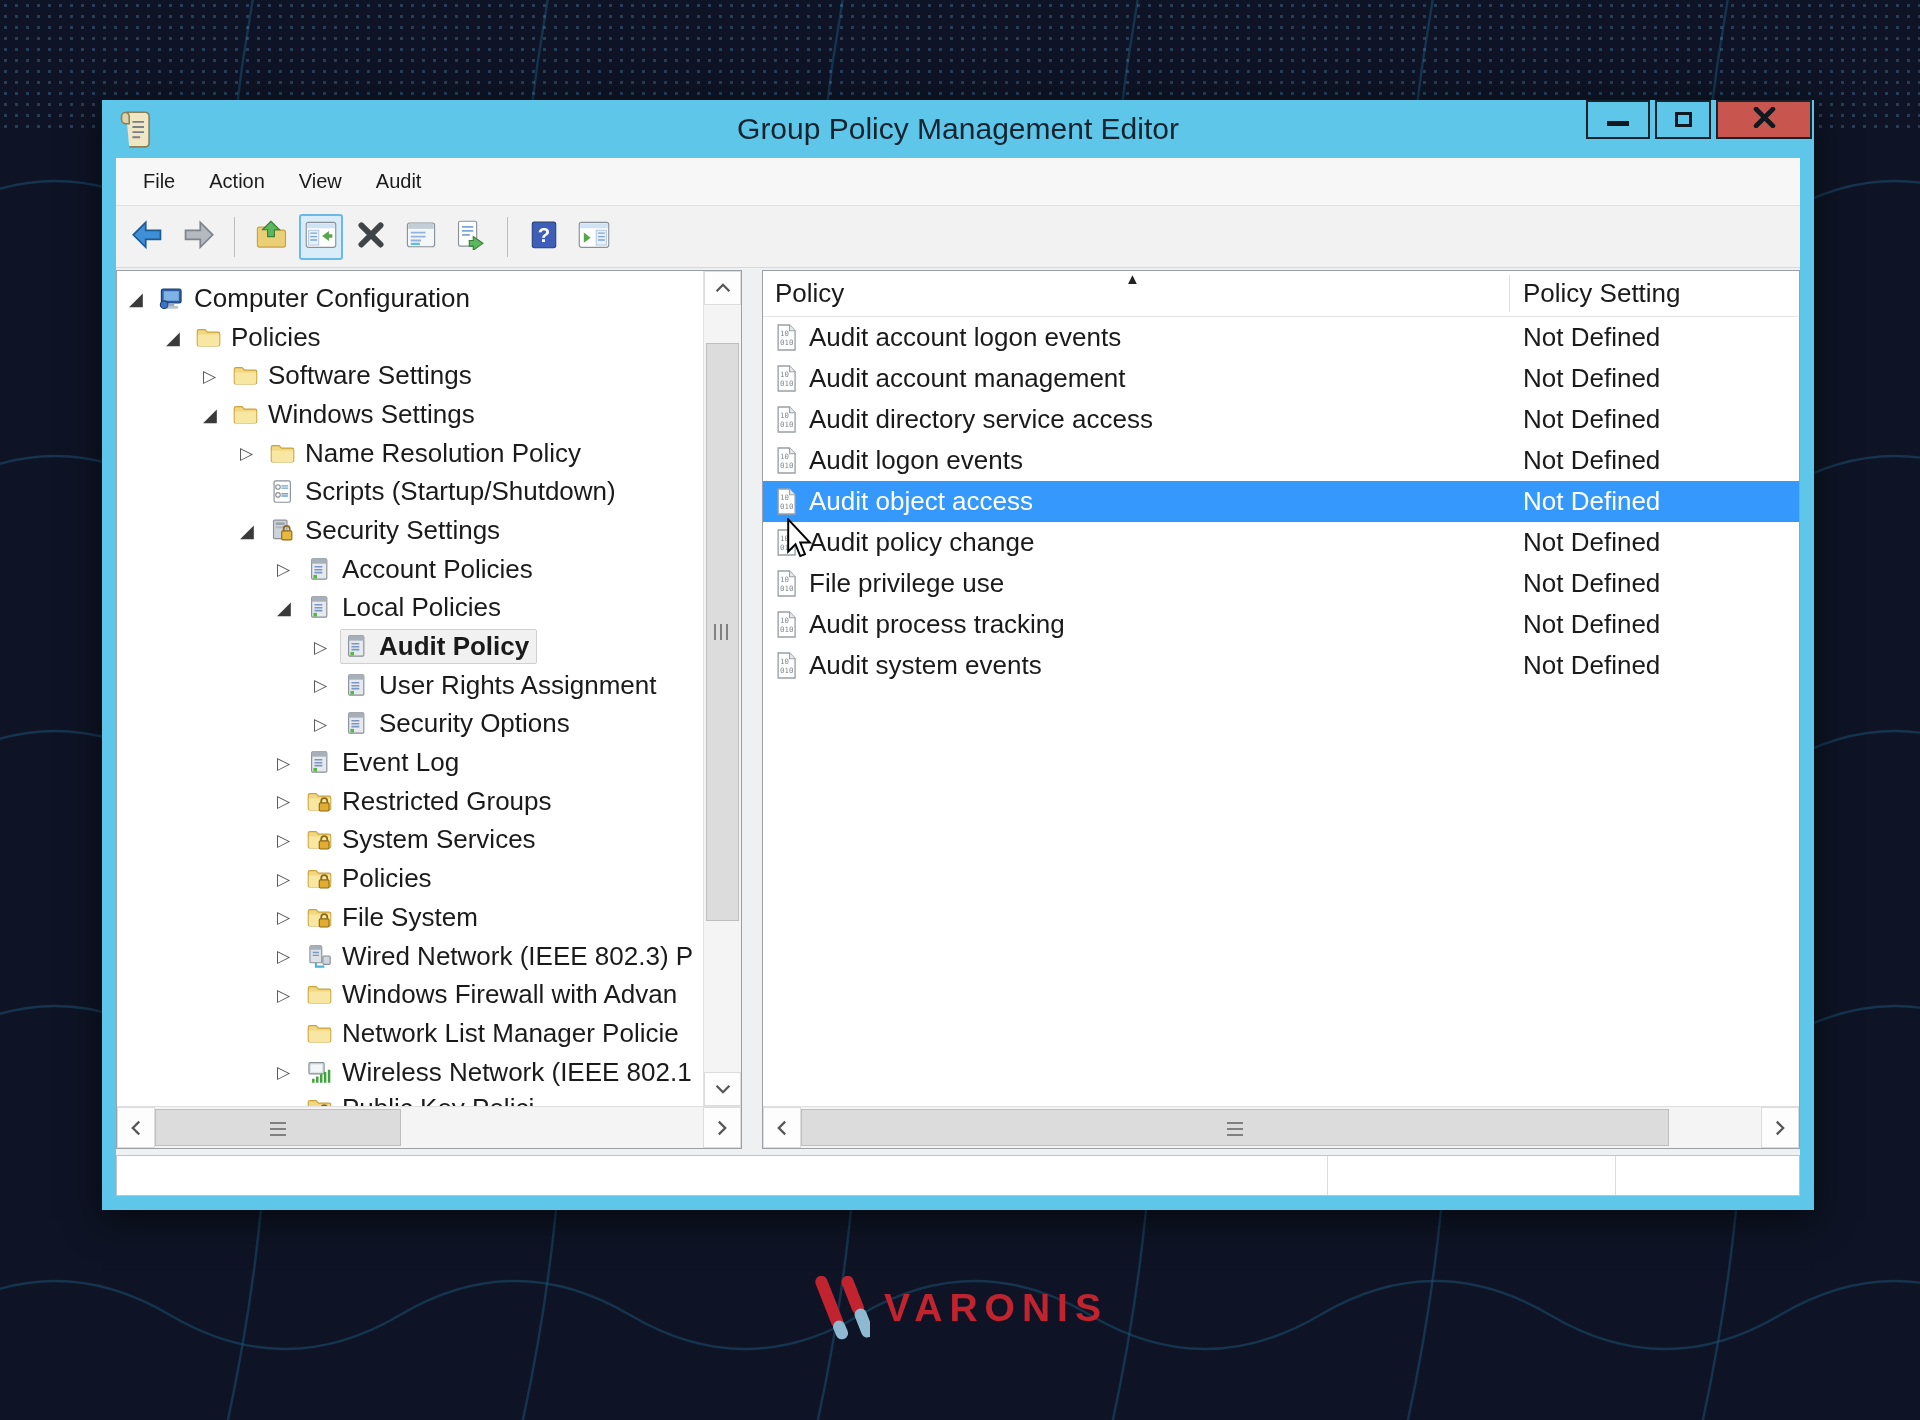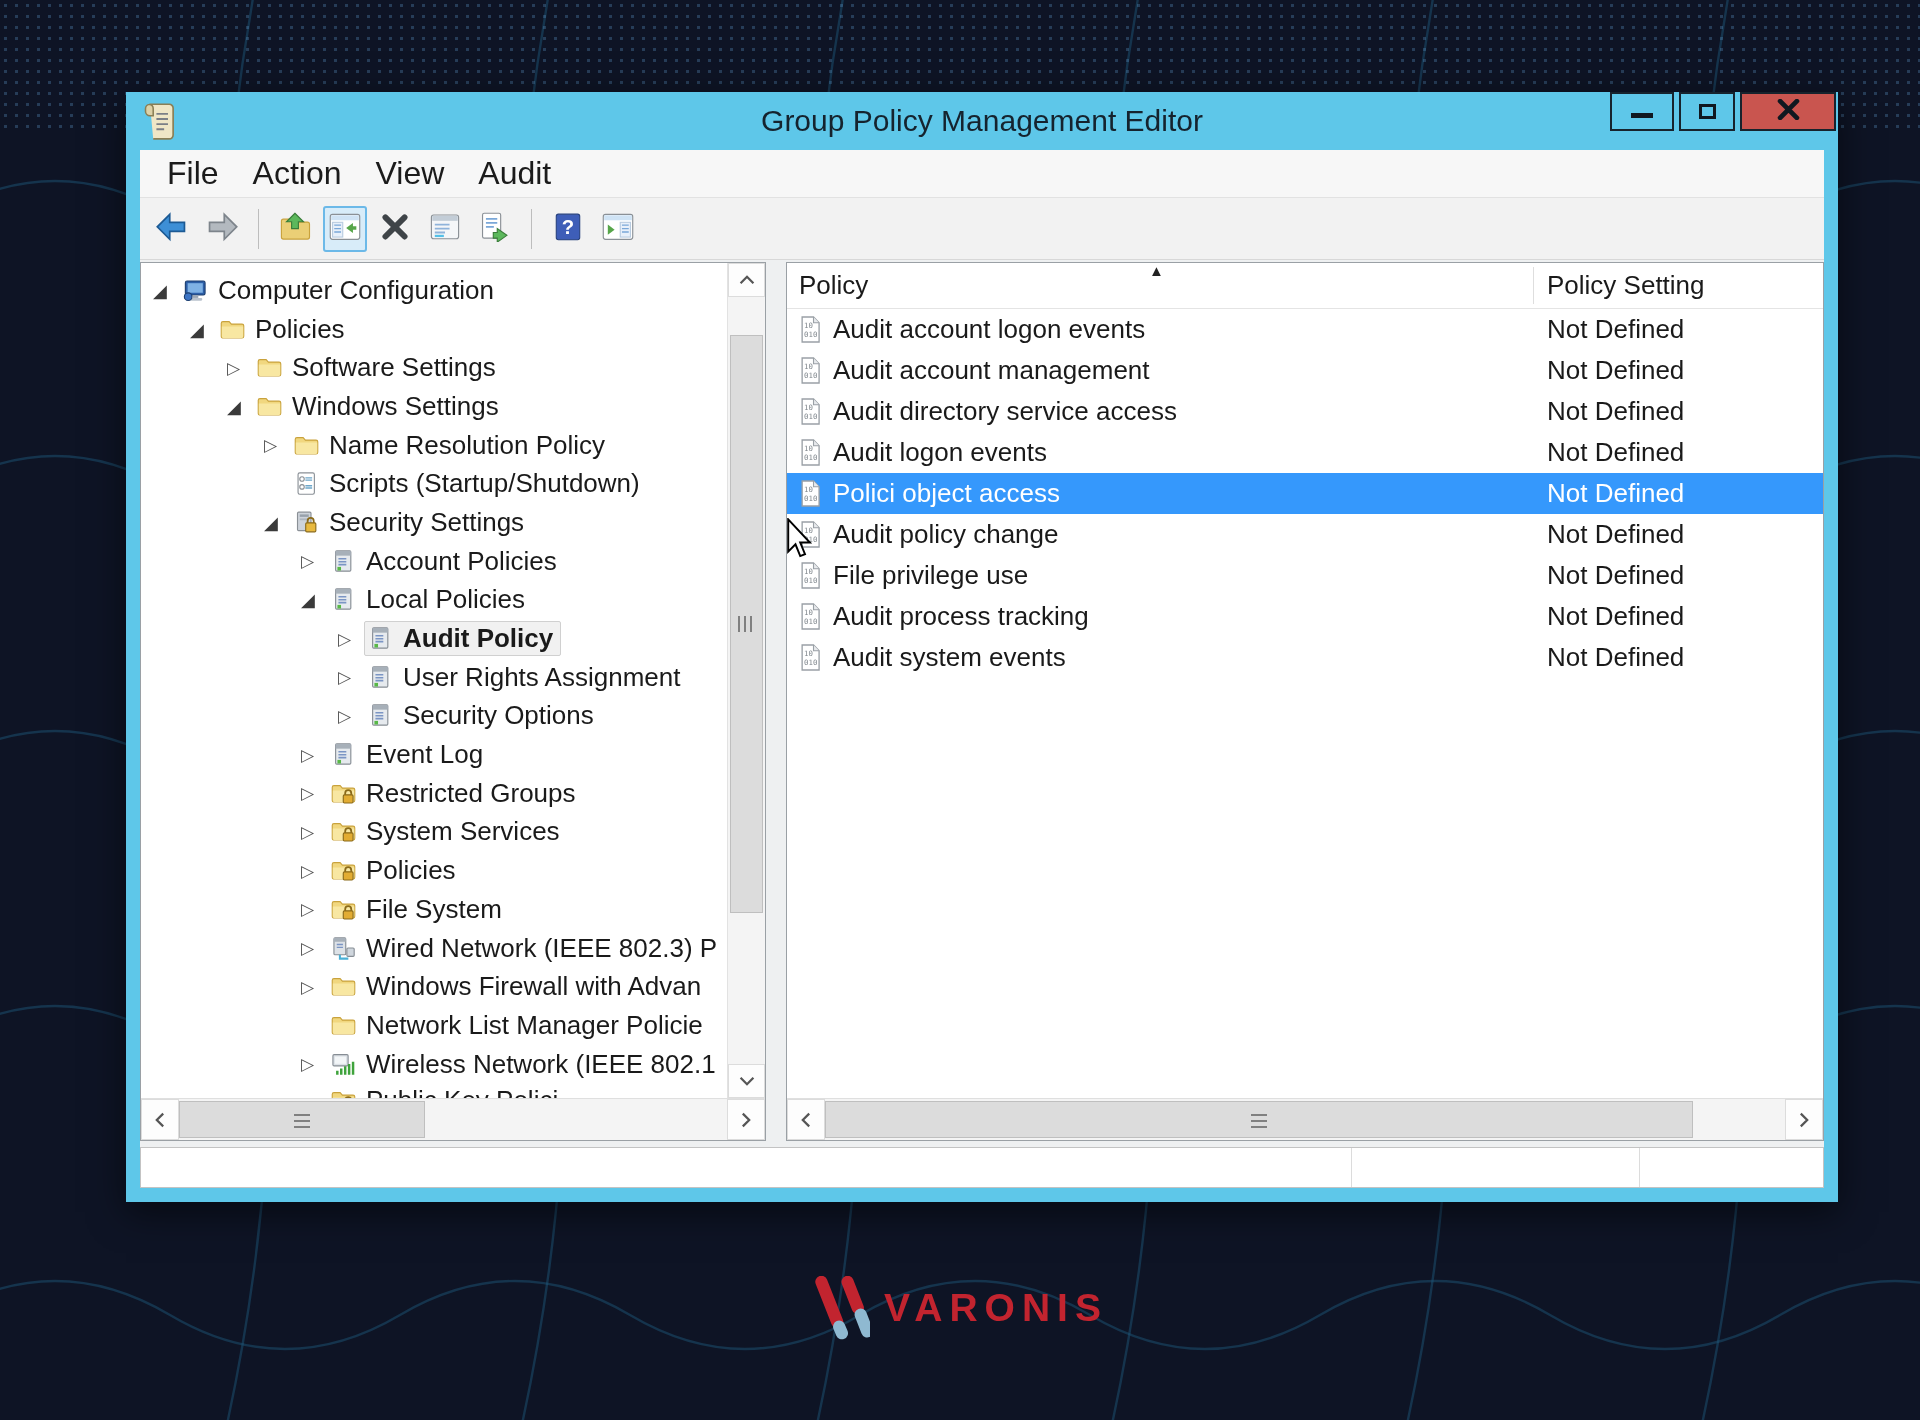--- a/index.html
+++ b/index.html
@@ -11,40 +11,40 @@
 body{position:relative;background:var(--bg);font-family:"Liberation Sans","DejaVu Sans",sans-serif;}
 
 
 .bg{position:absolute;inset:0;}
 #bg-waves{position:absolute;inset:0;}
 .dots{position:absolute;left:0;top:0;right:0;height:130px;
   background-image:radial-gradient(rgba(95,155,205,.30) 1.6px,transparent 2px);
   background-size:11px 11px;}
 
 
-.window{position:absolute;left:102px;top:92px;width:1712px;height:1110px;
-  background:var(--frame);box-shadow:0 10px 34px rgba(0,0,0,.55);margin-left:24px;}
+.window{position:absolute;left:102px;top:100px;width:1712px;height:1110px;
+  background:var(--frame);box-shadow:0 10px 34px rgba(0,0,0,.55);}
 .titlebar{position:absolute;left:0;top:0;right:0;height:58px;}
 .app-icon{position:absolute;left:15px;top:9px;width:36px;height:40px;}
 .title{position:absolute;left:0;right:0;top:0;height:58px;line-height:58px;text-align:center;
   font-size:30px;color:var(--title-text);}
 .controls{position:absolute;right:2px;top:0;display:flex;gap:5px;}
 .ctrl{height:39px;border:2px solid #17232D;background:transparent;display:flex;
   align-items:center;justify-content:center;cursor:default;}
 .ctrl.minimize{width:64px;} .ctrl.maximize{width:56px;}
 .ctrl.close{width:96px;background:var(--close-red);}
 .glyph-min{width:22px;height:5px;background:#101820;margin-top:8px;}
 .glyph-max{width:17px;height:15px;border:3px solid #101820;}
 
 
 .client{position:absolute;left:14px;right:14px;top:58px;bottom:14px;background:#EEF0F1;
   display:flex;flex-direction:column;}
 .menubar{height:48px;background:#F7F7F7;border-bottom:1px solid #E2E2E2;
   display:flex;align-items:center;padding-left:10px;}
-.menu-item{font-size:32px;color:#1B1B1B;padding:0 17px;cursor:default;}
+.menu-item{font-size:20px;color:#1B1B1B;padding:0 17px;cursor:default;}
 .toolbar{height:62px;background:#F2F2F2;border-bottom:1px solid #D8D8D8;
   display:flex;align-items:center;padding-left:10px;gap:6px;}
 .tb-btn{width:44px;height:46px;display:flex;align-items:center;justify-content:center;border-radius:3px;}
 .tb-btn.active{background:#D8ECF9;border:2px solid #6CB9E8;}
 .tb-sep{width:1px;height:40px;background:#BDBDBD;margin:0 8px;}
 
 .main{flex:1;display:flex;padding-top:2px;min-height:0;}
 .pane{background:#fff;border:1px solid #9AA0A5;display:flex;flex-direction:column;min-height:0;}
 .pane.left{width:626px;}
 .splitter{width:20px;}
@@ -586,21 +586,21 @@
               <span class="cell-setting">Not Defined</span>
             </div>
             <div class="list-row sel">
               <span class="cell-policy">
                 <span class="licon"><svg viewBox="0 0 24 26">
                     <path d="M4.5 1.8h10.2l5 5.1v17.3H4.5z" fill="#FFFFFF" stroke="#9AA0A6" stroke-width="1.2"></path>
                     <path d="M14.7 1.8v5.1h5" fill="#E8EAED" stroke="#9AA0A6"></path>
                     <text x="6.2" y="11.5" font-size="6.6" fill="#7F868C" font-family="DejaVu Sans Mono, monospace">10</text>
                     <text x="6.2" y="19.5" font-size="6.6" fill="#7F868C" font-family="DejaVu Sans Mono, monospace">010</text>
                   </svg></span>
-                <span>Polici object access</span>
+                <span>Audit object access</span>
               </span>
               <span class="cell-setting">Not Defined</span>
             </div>
             <div class="list-row">
               <span class="cell-policy">
                 <span class="licon"><svg viewBox="0 0 24 26">
                     <path d="M4.5 1.8h10.2l5 5.1v17.3H4.5z" fill="#FFFFFF" stroke="#9AA0A6" stroke-width="1.2"></path>
                     <path d="M14.7 1.8v5.1h5" fill="#E8EAED" stroke="#9AA0A6"></path>
                     <text x="6.2" y="11.5" font-size="6.6" fill="#7F868C" font-family="DejaVu Sans Mono, monospace">10</text>
                     <text x="6.2" y="19.5" font-size="6.6" fill="#7F868C" font-family="DejaVu Sans Mono, monospace">010</text>

